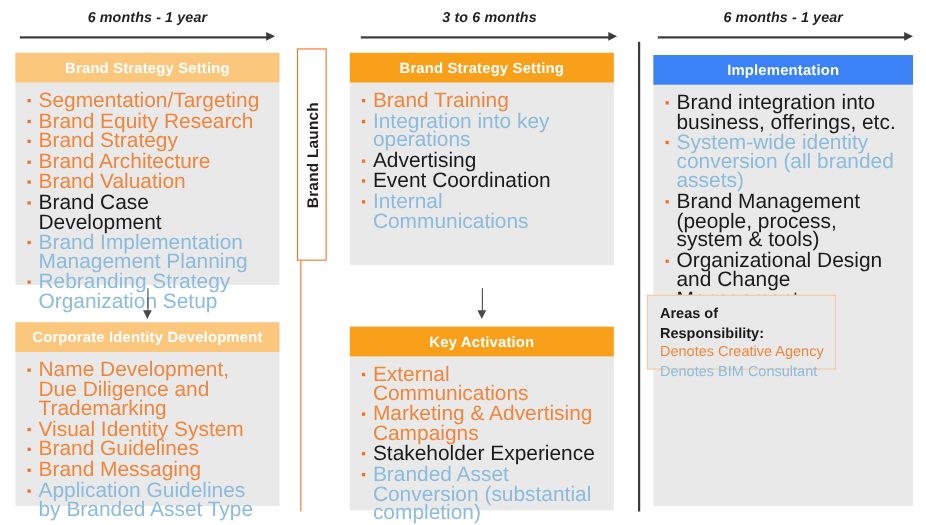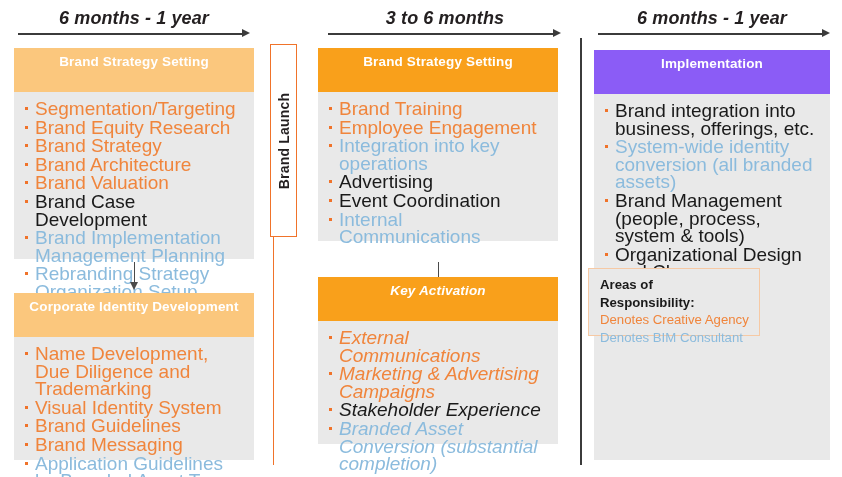--- a/index.html
+++ b/index.html
@@ -19,21 +19,21 @@
     position: relative;
     width: 842px;
     height: 477px;
   }
 
   
   .timeline-label {
     position: absolute;
     font-style: italic;
     font-weight: bold;
-    font-size: 18px;
+    font-size: 13px;
     color: #231f20;
     text-align: center;
     letter-spacing: 0.1px;
     white-space: nowrap;
   }
   .timeline-arrow {
     position: absolute;
     height: 9px;
   }
   .timeline-arrow .shaft {
@@ -60,26 +60,26 @@
     position: absolute;
     background: #e9e9e9;
     box-sizing: border-box;
   }
   .card-header {
     color: #ffffff;
     font-weight: bold;
     font-size: 13.5px;
     text-align: center;
     line-height: 28px;
-    height: 44px;
+    height: 27px;
     letter-spacing: 0.15px;
   }
   .hdr-light  { background: #fbc77d; }
   .hdr-mid    { background: #f9a01b; }
-  .hdr-dark   { background: #8b5cf6; }
+  .hdr-dark   { background: #3b82f6; }
 
   .card-body {
     padding: 8px 10px 10px 10px;
   }
   ul.items {
     list-style: none;
     margin: 0;
     padding: 0;
   }
   ul.items li {
@@ -231,35 +231,34 @@
   <div class="brand-launch" style="left:270px; top:44px; width:27px; height:193px;">
     <span class="vtext">Brand Launch</span>
   </div>
   <div class="orange-rule" style="left:272.5px; top:237px; height:228px;"></div>
 
   <div class="card" style="left:318px; top:48px; width:240px; height:193px;">
     <div class="card-header hdr-mid">Brand Strategy Setting</div>
     <div class="card-body">
       <ul class="items">
         <li class="c-orange">Brand Training</li>
-        <li class="c-orange">Employee Engagement</li>
         <li class="c-blue">Integration into key operations</li>
         <li class="c-black">Advertising</li>
         <li class="c-black">Event Coordination</li>
         <li class="c-blue">Internal Communications</li>
       </ul>
     </div>
   </div>
 
   <div class="down-arrow" style="left:434px; top:262px; height:28px;">
     <div class="shaft"></div>
     <div class="head"></div>
   </div>
 
-  <div class="card" style="left:318px; top:277px; width:240px; height:167px;font-style:italic;">
+  <div class="card" style="left:318px; top:297px; width:240px; height:167px;">
     <div class="card-header hdr-mid">Key Activation</div>
     <div class="card-body">
       <ul class="items">
         <li class="c-orange">External Communications</li>
         <li class="c-orange">Marketing &amp; Advertising Campaigns</li>
         <li class="c-black">Stakeholder Experience</li>
         <li class="c-blue">Branded Asset Conversion (substantial completion)</li>
       </ul>
     </div>
   </div>

